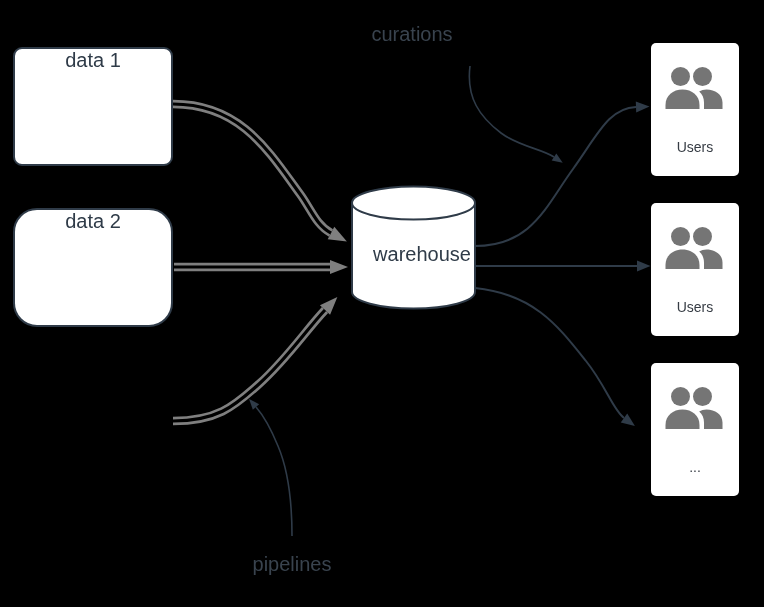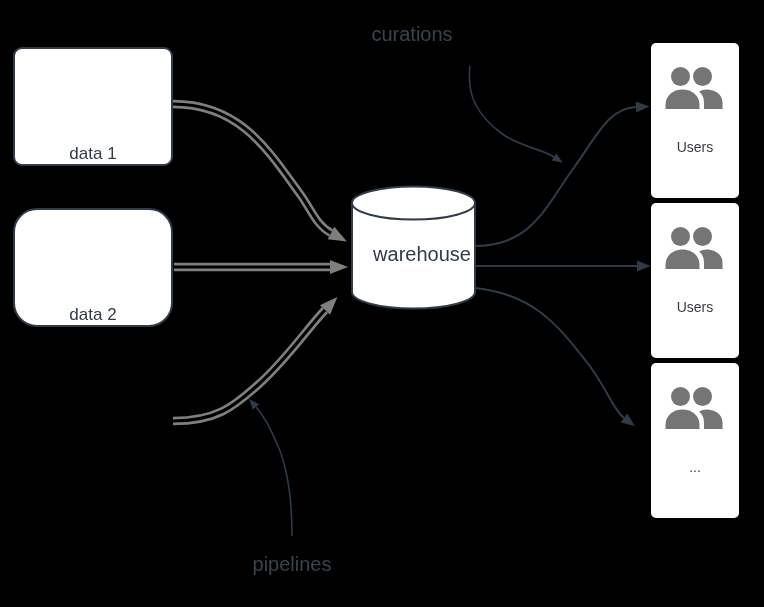--- a/index.html
+++ b/index.html
@@ -11,38 +11,38 @@
     font-family:"Liberation Sans", sans-serif;
   }
   .stage{position:absolute;inset:0;width:764px;height:607px;}
   svg.edge-layer{position:absolute;left:0;top:0;}
 
   
   .src-node{
     position:absolute;left:13px;width:160px;height:119px;
     background:#ffffff;border:2px solid #2f3b48;border-radius:9px;
     box-sizing:border-box;
-    display:flex;align-items:flex-end;justify-content:center;
-    font-size:17px;color:#2f3b48;
+    display:flex;align-items:flex-start;justify-content:center;
+    font-size:20px;color:#2f3b48;
   }
   .src-1{top:47px;}
   .src-2{top:208px;border-radius:24px;}
   .src-3{top:366px;}
 
   
   .wh-label{
     position:absolute;left:352px;top:187px;width:140px;height:121px;
     display:flex;align-items:center;justify-content:center;
     padding-top:14px;box-sizing:border-box;
     font-size:20px;color:#2f3b48;
   }
 
   
   .card{
-    position:absolute;left:651px;width:88px;height:155px;
+    position:absolute;left:651px;width:88px;height:133px;
     background:#ffffff;border-radius:5px;
   }
   .card-1{top:43px;}
   .card-2{top:203px;}
   .card-3{top:363px;}
   .card svg.users-icon{display:block;margin:23px auto 0;}
   .card .card-label{
     position:absolute;top:96px;left:0;right:0;
     text-align:center;font-size:14px;color:#363c44;
   }

